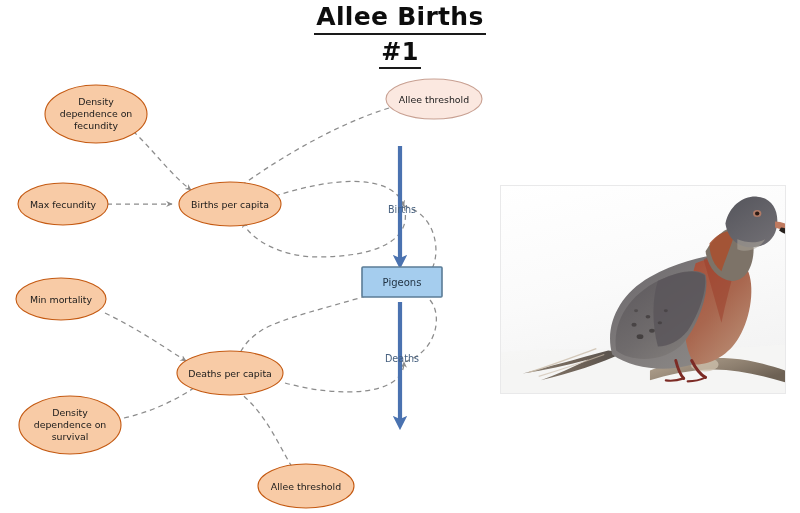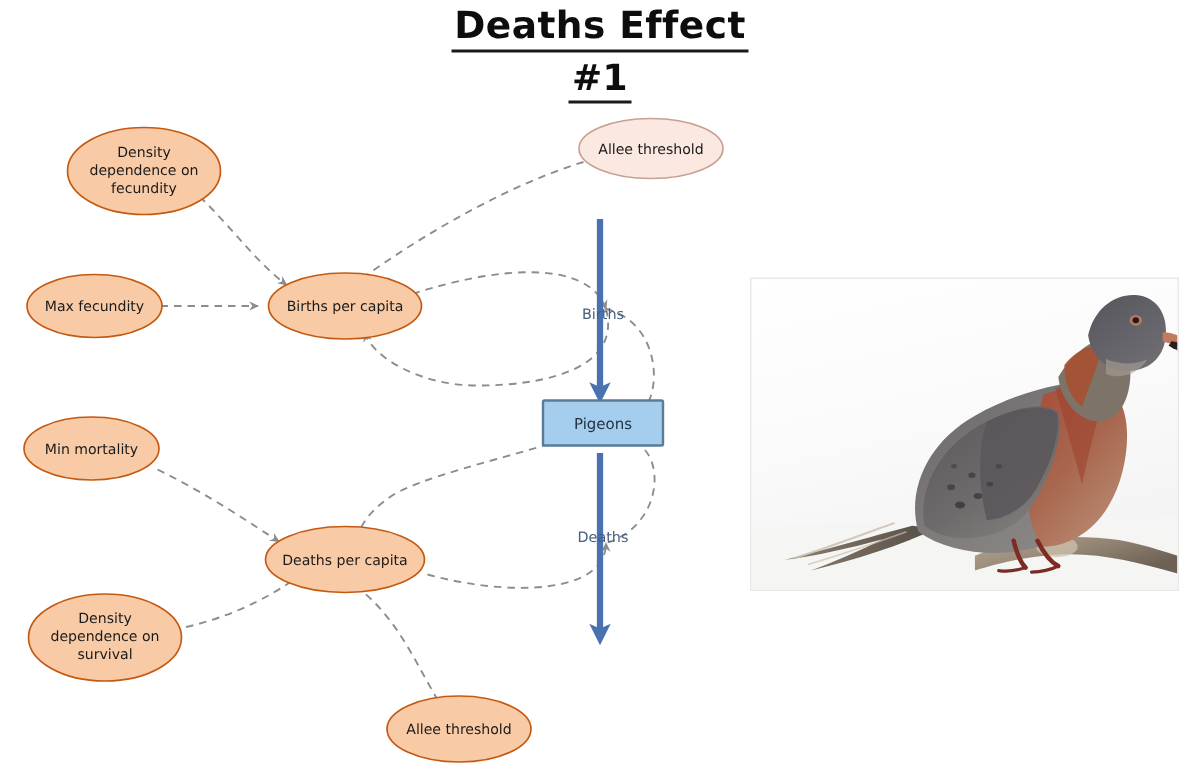--- a/index.html
+++ b/index.html
@@ -113,21 +113,21 @@
     width: 100%;
     height: 100%;
   }
 </style>
 </head>
 <body>
 
 <div id="canvas">
 
   <div class="title-block">
-    <div class="title-line">Deaths Effect</div>
+    <div class="title-line">Allee Births</div>
     <br>
     <div class="title-line second">#1</div>
   </div>
 
   <svg id="diagram" viewBox="0 0 800 513">
     <defs>
       <marker id="arrowDash" viewBox="0 0 10 10" refX="8.5" refY="5" markerWidth="5.5" markerHeight="5.5" orient="auto-start-reverse">
         <path d="M 0 0.6 L 9.5 5 L 0 9.4 L 3 5 Z" fill="#8c8c8c"></path>
       </marker>
       <marker id="arrowFlow" viewBox="0 0 10 10" refX="5" refY="5" markerWidth="3.4" markerHeight="3.4" orient="auto-start-reverse">

